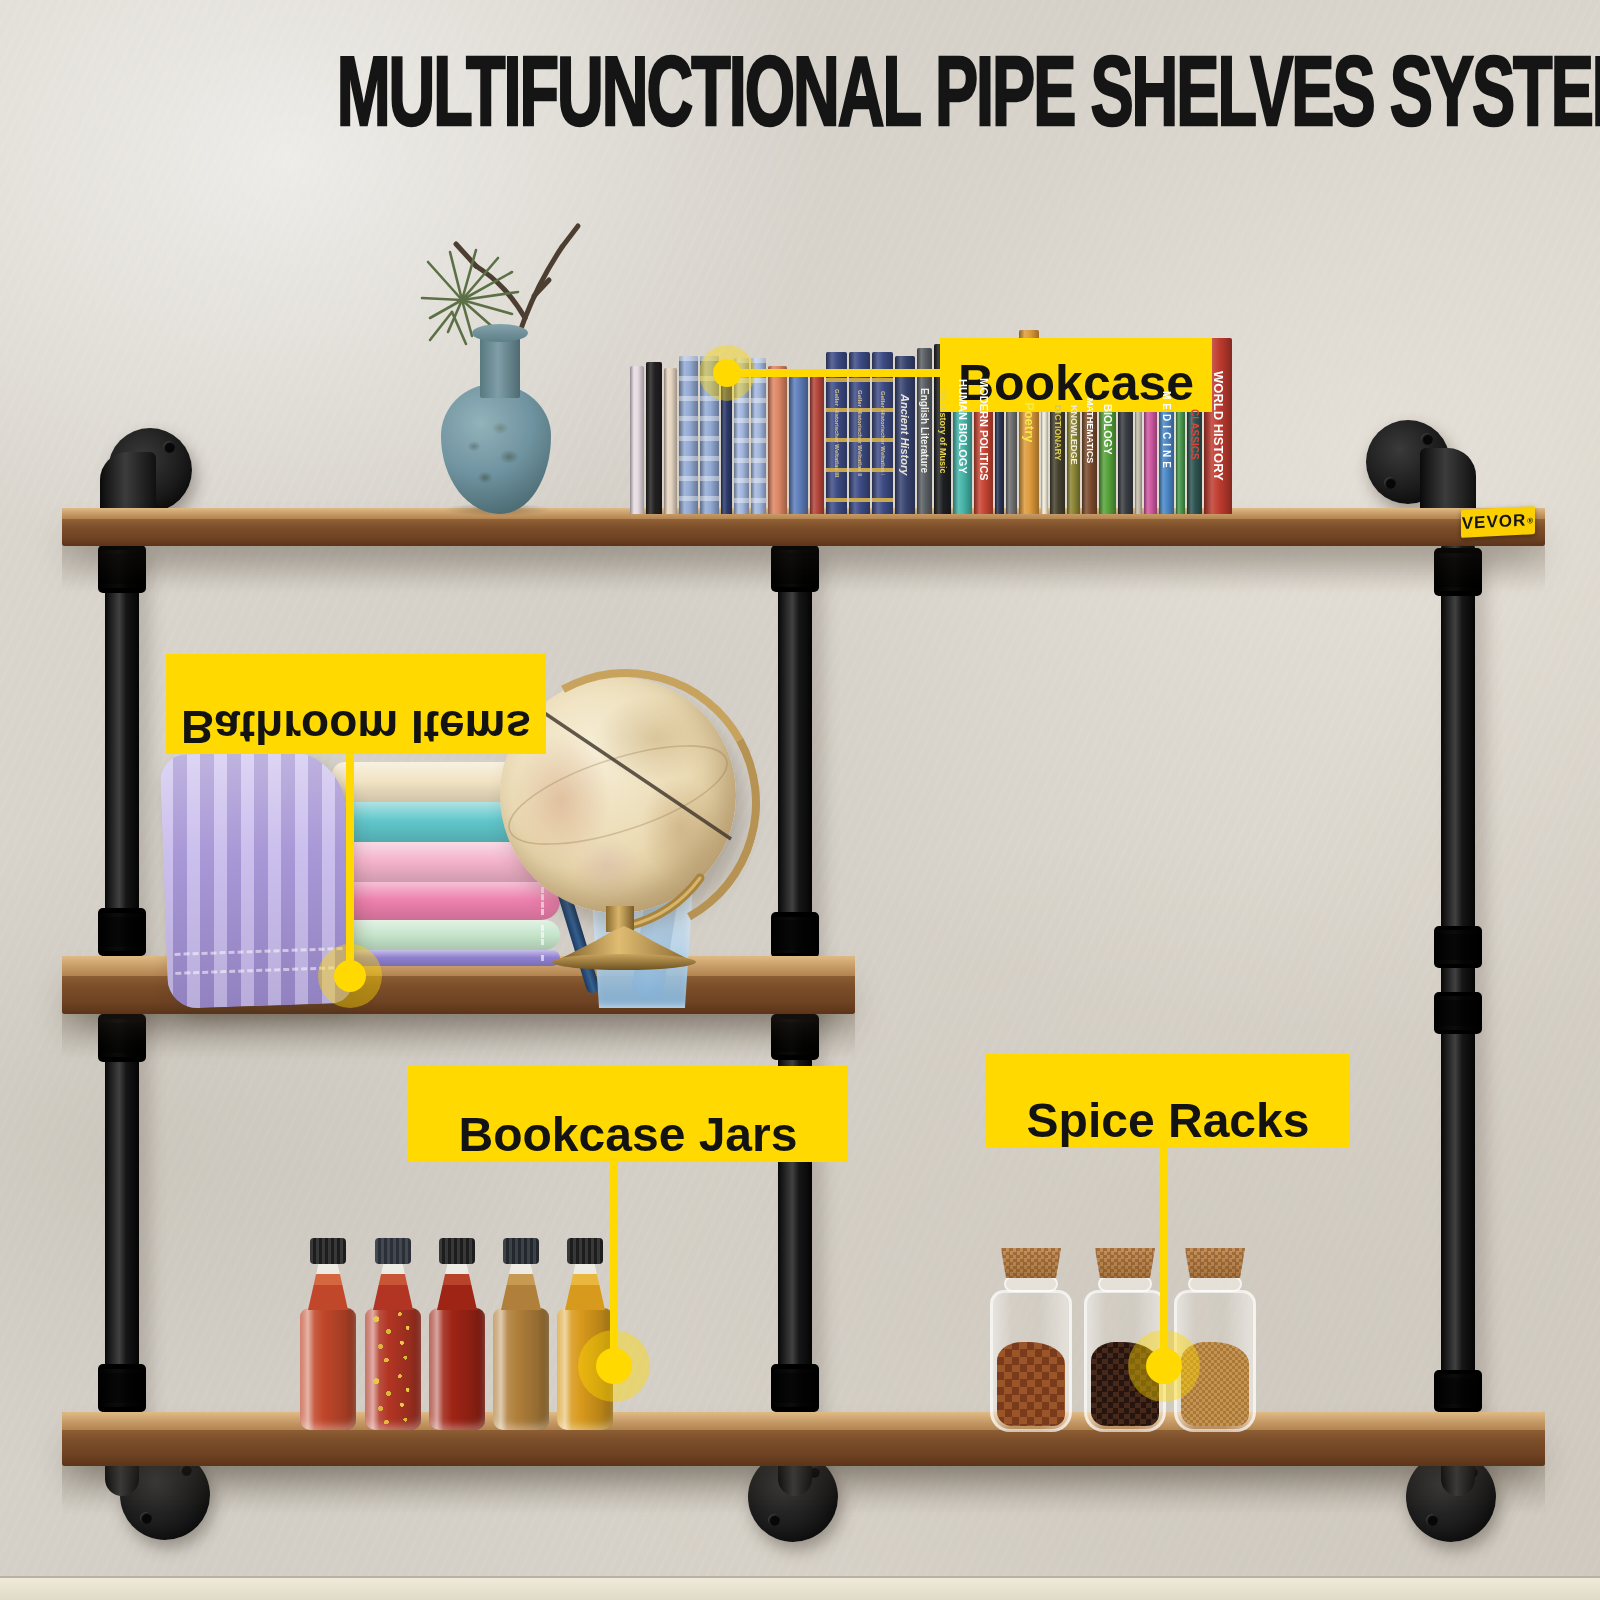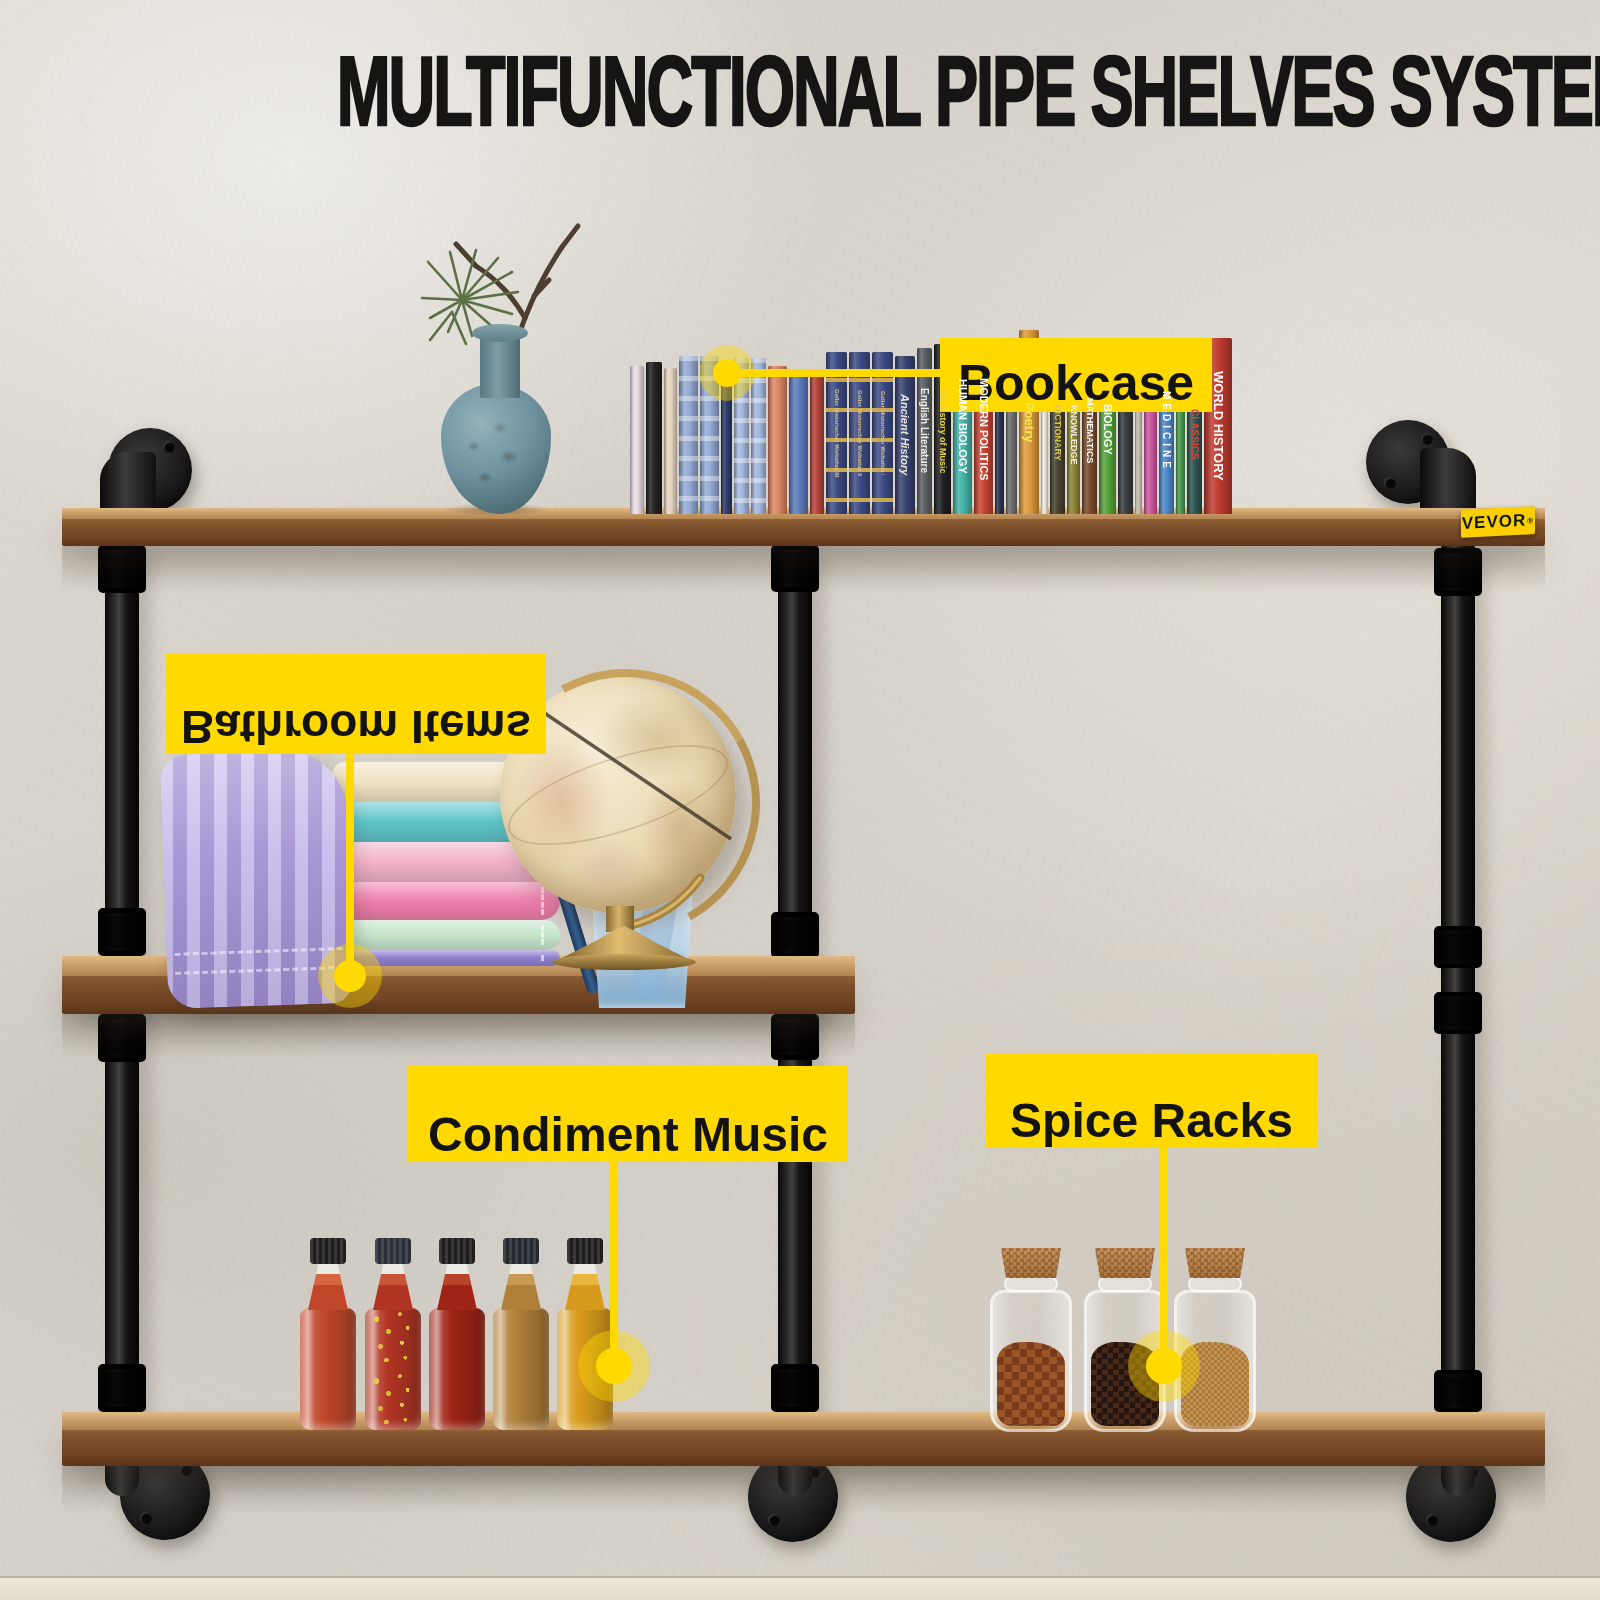--- a/index.html
+++ b/index.html
@@ -407,27 +407,27 @@
   </div>
 
   <div class="callout-label" style="left:166px;top:654px;width:380px;height:100px;font-size:46px;">
     <span class="flip-v">Bathroom Items</span>
   </div>
   <div class="callout-line" style="left:346px;top:752px;width:8px;height:224px;"></div>
   <div class="dot-glow" style="left:318px;top:944px;width:64px;height:64px;"></div>
   <div class="dot" style="left:334px;top:960px;width:32px;height:32px;"></div>
 
   <div class="callout-label" style="left:408px;top:1066px;width:440px;height:96px;font-size:48px;">
-    <span>Condiment Music</span>
+    <span>Bookcase Jars</span>
   </div>
   <div class="callout-line" style="left:610px;top:1160px;width:8px;height:206px;"></div>
   <div class="dot-glow" style="left:578px;top:1330px;width:72px;height:72px;"></div>
   <div class="dot" style="left:596px;top:1348px;width:36px;height:36px;"></div>
 
-  <div class="callout-label" style="left:986px;top:1054px;width:331px;height:94px;font-size:48px;">
+  <div class="callout-label" style="left:986px;top:1054px;width:364px;height:94px;font-size:48px;">
     <span>Spice Racks</span>
   </div>
   <div class="callout-line" style="left:1160px;top:1148px;width:8px;height:218px;"></div>
   <div class="dot-glow" style="left:1128px;top:1330px;width:72px;height:72px;"></div>
   <div class="dot" style="left:1146px;top:1348px;width:36px;height:36px;"></div>
 
   <div class="title"><span>MULTIFUNCTIONAL PIPE SHELVES SYSTEM</span></div>
 
 </div>
 

